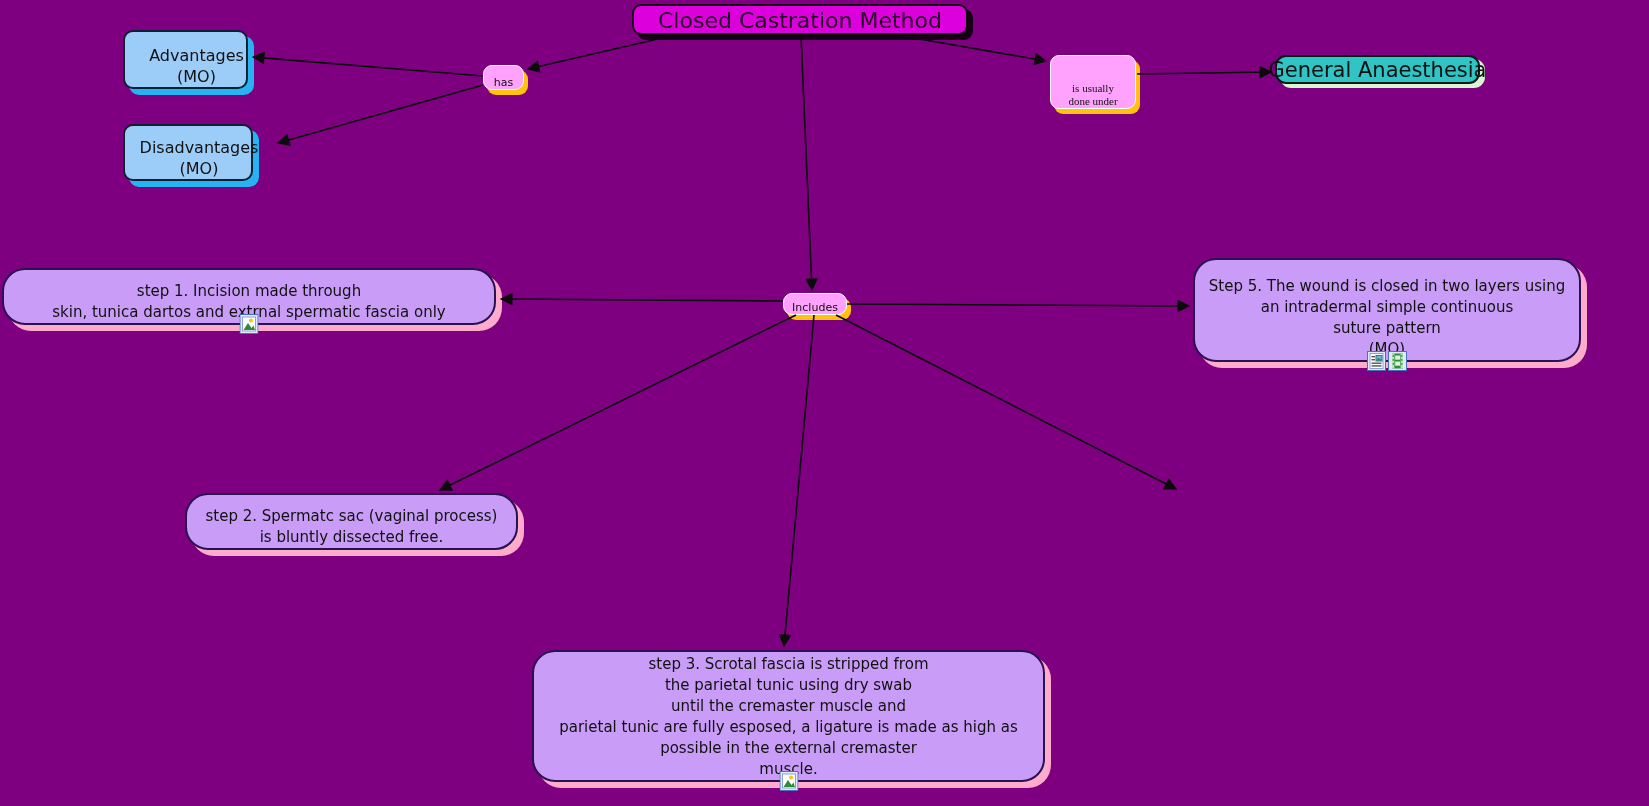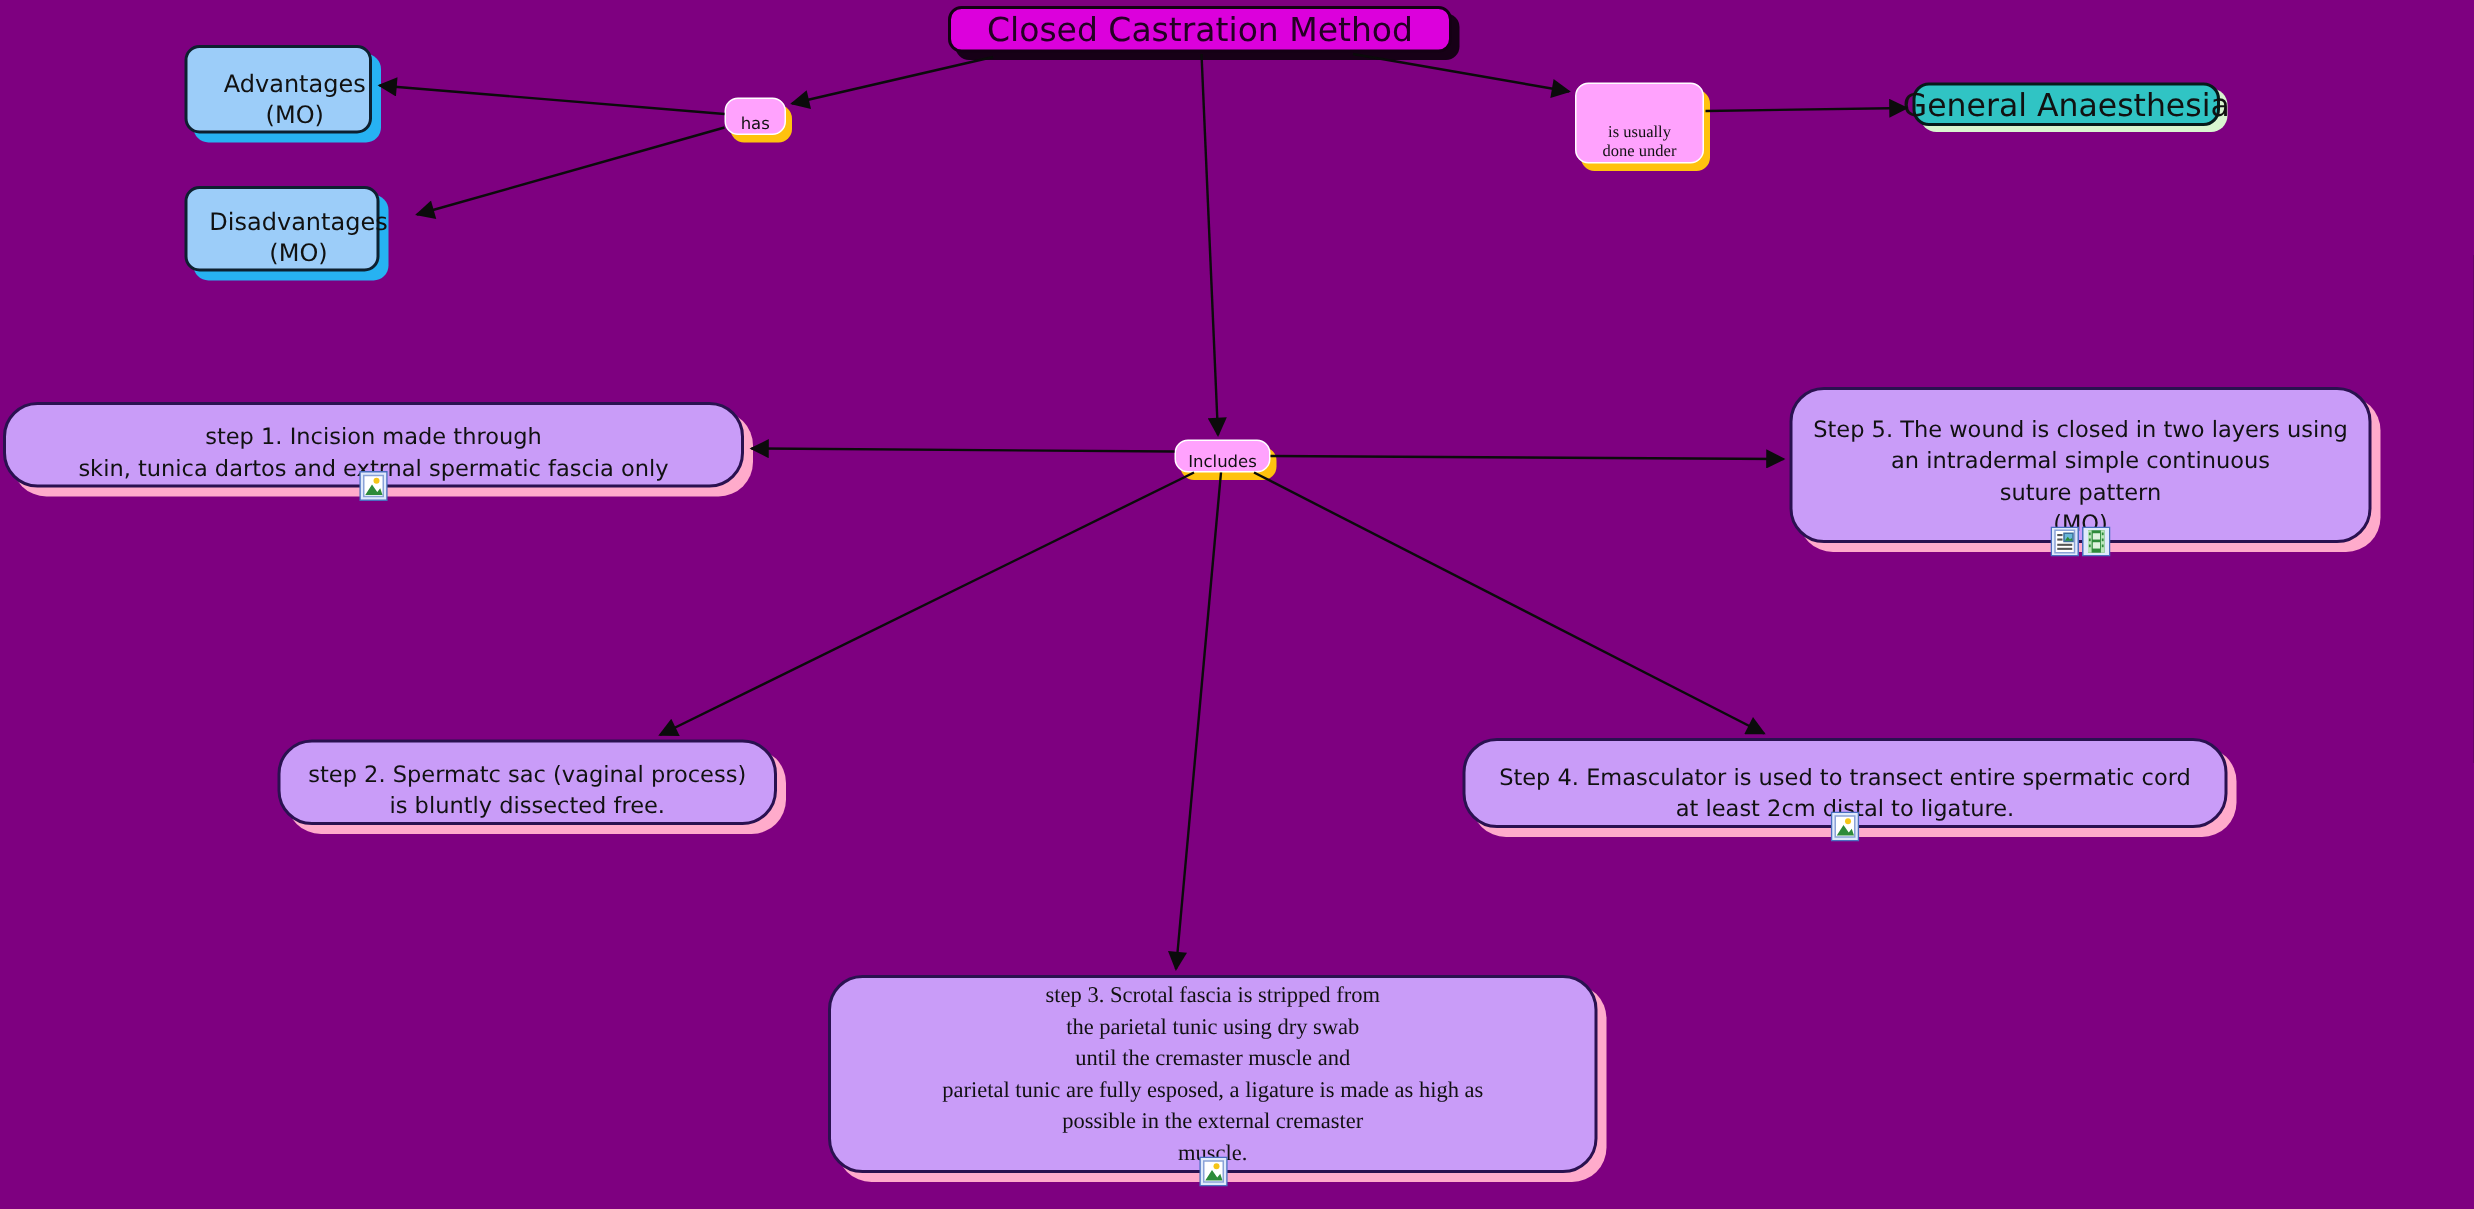--- a/index.html
+++ b/index.html
@@ -149,49 +149,37 @@
         <path d="M4 16 L8.5 9 L12 14 L14 11.5 L15.5 16 Z" fill="#2e8b3a"></path>
       </svg>
     </span>
   </div>
 
   <div class="node step-node" style="left:185px;top:493px;width:333px;height:57px;">
     <span>step 2. Spermatc sac (vaginal process)
 is bluntly dissected free.</span>
   </div>
 
-  <div class="node step-node" style="left:552px;top:650px;width:513px;height:132px;font-family:Liberation Serif, serif;">
+  <div class="node step-node" style="left:532px;top:650px;width:513px;height:132px;">
     <span>step 3. Scrotal fascia is stripped from
 the parietal tunic using dry swab
 until the cremaster muscle and
 parietal tunic are fully esposed, a ligature is made as high as
 possible in the external cremaster
 muscle.</span>
     <span class="attachments">
       <svg width="19" height="20" viewBox="0 0 19 20">
         <rect x="0.5" y="0.5" width="18" height="19" fill="#dfe9fb" stroke="#4a6fc0"></rect>
         <rect x="3" y="3" width="13" height="14" fill="#ffffff" stroke="#8aa2d8"></rect>
         <circle cx="11.5" cy="6.5" r="2" fill="#f5c518"></circle>
         <path d="M4 16 L8.5 9 L12 14 L14 11.5 L15.5 16 Z" fill="#2e8b3a"></path>
       </svg>
     </span>
   </div>
 
-  <div class="node step-node" style="left:975px;top:492px;width:510px;height:60px;">
-    <span>Step 4. Emasculator is used to transect entire spermatic cord
-at least 2cm distal to ligature.</span>
-    <span class="attachments">
-      <svg width="19" height="20" viewBox="0 0 19 20">
-        <rect x="0.5" y="0.5" width="18" height="19" fill="#dfe9fb" stroke="#4a6fc0"></rect>
-        <rect x="3" y="3" width="13" height="14" fill="#ffffff" stroke="#8aa2d8"></rect>
-        <circle cx="11.5" cy="6.5" r="2" fill="#f5c518"></circle>
-        <path d="M4 16 L8.5 9 L12 14 L14 11.5 L15.5 16 Z" fill="#2e8b3a"></path>
-      </svg>
-    </span>
-  </div>
 
   <div class="node step-node" style="left:1193px;top:258px;width:388px;height:104px;">
     <span>Step 5. The wound is closed in two layers using
 an intradermal simple continuous
 suture pattern
 (MO)</span>
     <span class="attachments">
       <svg width="19" height="20" viewBox="0 0 19 20">
         <rect x="0.5" y="0.5" width="18" height="19" fill="#dfe9fb" stroke="#4a6fc0"></rect>
         <rect x="3" y="2.5" width="13" height="15" fill="#ffffff" stroke="#8aa2d8"></rect>

